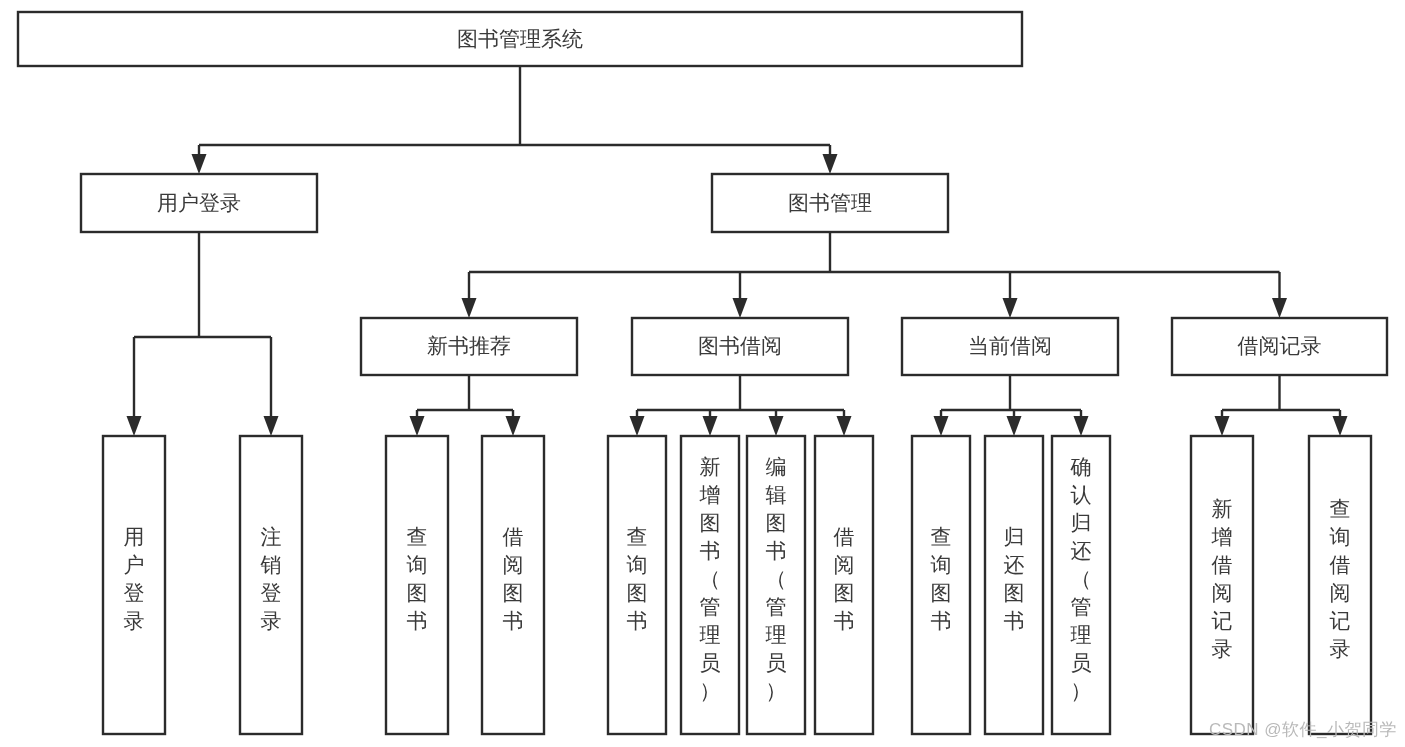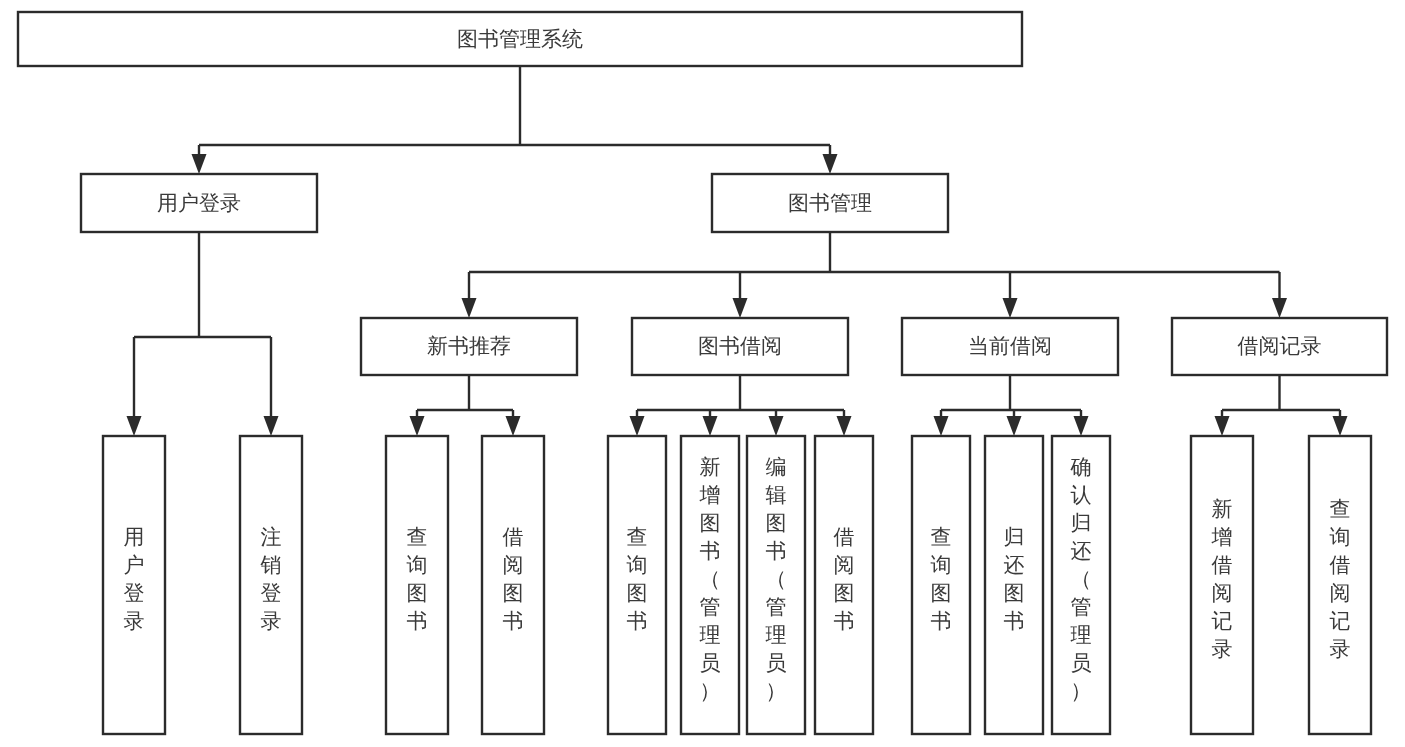--- a/index.html
+++ b/index.html
@@ -213,14 +213,15 @@
           <rect class="node-box" x="1191" y="436" width="62" height="298"></rect>
           <text class="node-label-vertical" x="1222" y="516"><tspan x="1222" dy="0">新</tspan><tspan x="1222" dy="28">增</tspan><tspan x="1222" dy="28">借</tspan><tspan x="1222" dy="28">阅</tspan><tspan x="1222" dy="28">记</tspan><tspan x="1222" dy="28">录</tspan></text>
         </g>
         <g>
           <rect class="node-box" x="1309" y="436" width="62" height="298"></rect>
           <text class="node-label-vertical" x="1340" y="516"><tspan x="1340" dy="0">查</tspan><tspan x="1340" dy="28">询</tspan><tspan x="1340" dy="28">借</tspan><tspan x="1340" dy="28">阅</tspan><tspan x="1340" dy="28">记</tspan><tspan x="1340" dy="28">录</tspan></text>
         </g>
       </g>
   </svg>
 
+  <div class="watermark">CSDN @软件_小贺同学</div>
 
 </div>
 
 </body></html>

